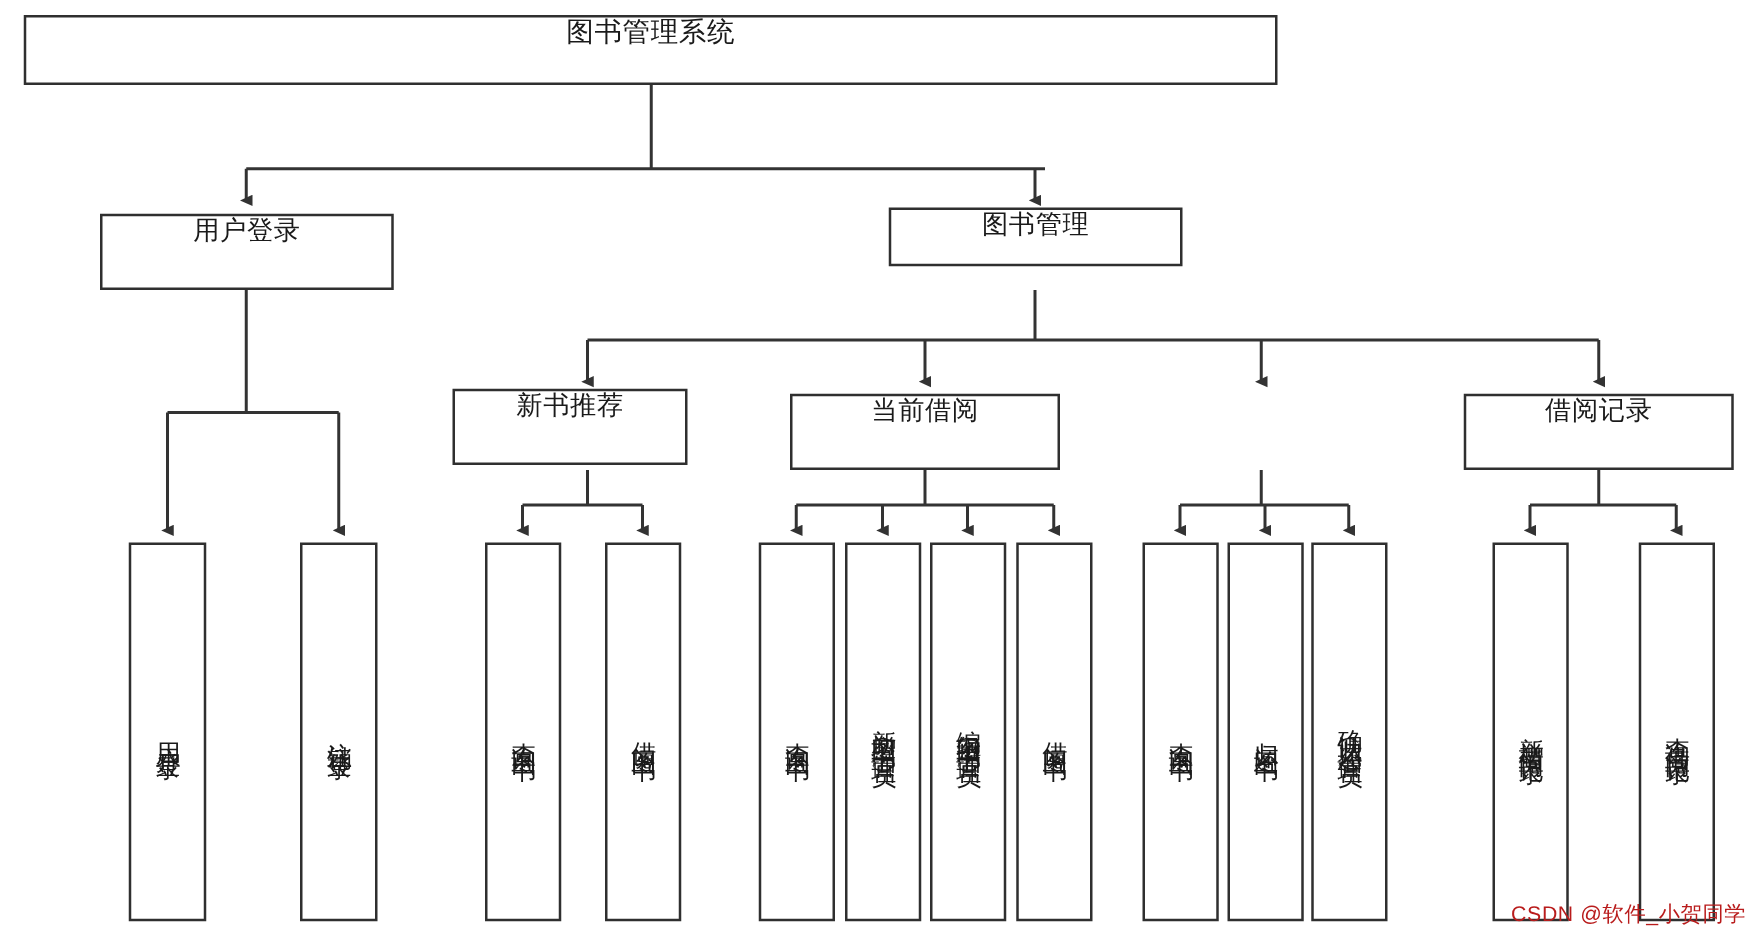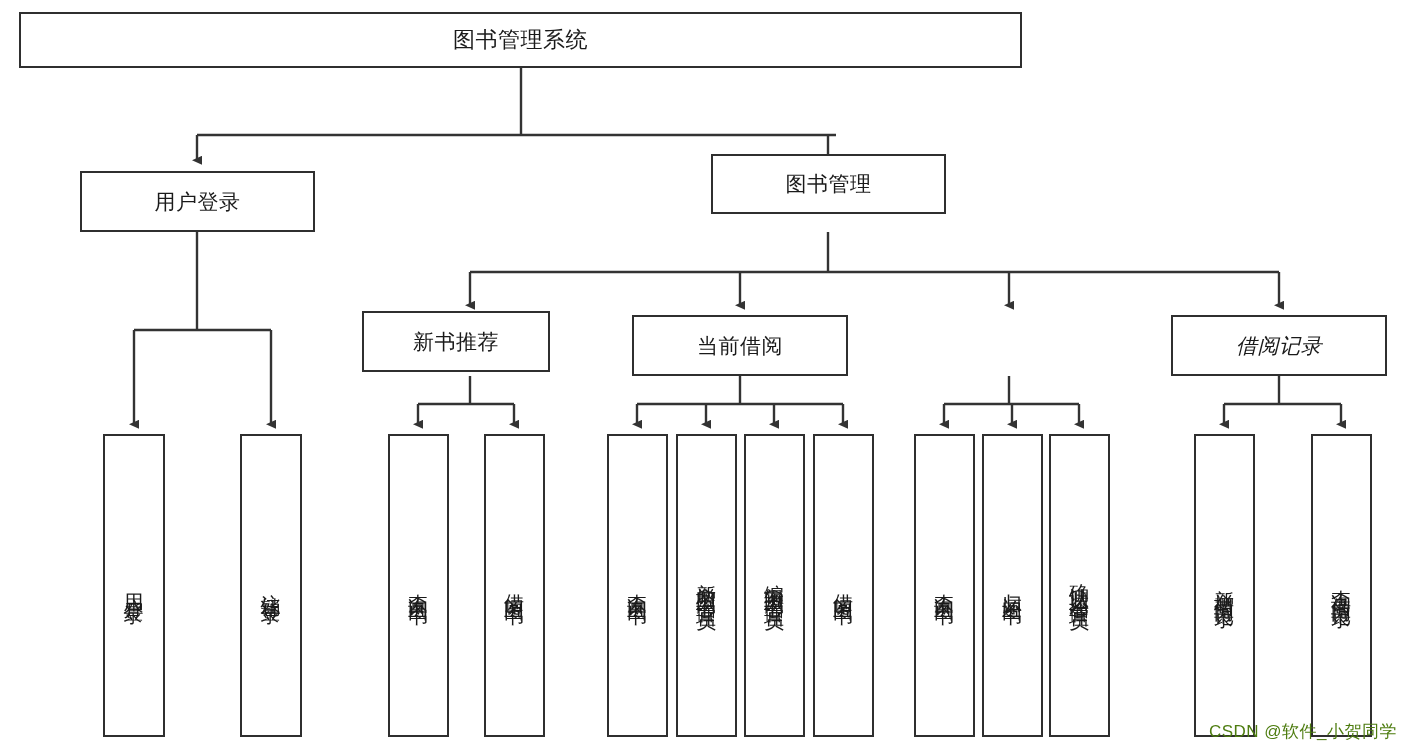--- a/index.html
+++ b/index.html
@@ -24,21 +24,20 @@
     width: 1405px;
     height: 747px;
     pointer-events: none;
   }
   .node {
     position: absolute;
     box-sizing: border-box;
     background: #ffffff;
     border: 2px solid #2f2f2f;
     display: flex;
-    align-items: center;
     justify-content: center;
     text-align: center;
     color: #1a1a1a;
     z-index: 3;
   }
   .node-label {
     display: block;
     line-height: 1.12;
     letter-spacing: 0.5px;
   }
@@ -63,21 +62,21 @@
     letter-spacing: 4px;
     line-height: 1;
     white-space: nowrap;
     max-height: 100%;
   }
   #watermark {
     position: absolute;
     right: 8px;
     bottom: 4px;
     font-size: 17px;
-    color: #4d7c0f;
+    color: #b91c1c;
     letter-spacing: 0.5px;
     z-index: 6;
     white-space: nowrap;
   }
 </style>
 </head>
 <body>
 
 <div id="diagram-root">
 
@@ -131,31 +130,31 @@
     </g>
   </svg>
 
   <div class="node horiz root" style="left:19px; top:12px; width:1003px; height:56px;">
     <span class="node-label">图书管理系统</span>
   </div>
 
   <div class="node horiz" style="left:80px; top:171px; width:235px; height:61px;">
     <span class="node-label">用户登录</span>
   </div>
-  <div class="node horiz" style="left:711px; top:154px; width:235px; height:60px;">
+  <div class="node horiz" style="left:711px; top:166px; width:235px; height:47px;">
     <span class="node-label">图书管理</span>
   </div>
 
   <div class="node horiz" style="left:362px; top:311px; width:188px; height:61px;">
     <span class="node-label">新书推荐</span>
   </div>
   <div class="node horiz" style="left:632px; top:315px; width:216px; height:61px;">
     <span class="node-label">当前借阅</span>
   </div>
-  <div class="node horiz" style="left:1171px; top:315px; width:216px; height:61px;font-style:italic;">
+  <div class="node horiz" style="left:1171px; top:315px; width:216px; height:61px;">
     <span class="node-label">借阅记录</span>
   </div>
 
   <div class="node leaf" style="left:103px; top:434px; width:62px; height:303px;">
     <span class="node-label">用户登录</span>
   </div>
   <div class="node leaf" style="left:240px; top:434px; width:62px; height:303px;">
     <span class="node-label">注销登录</span>
   </div>
 

